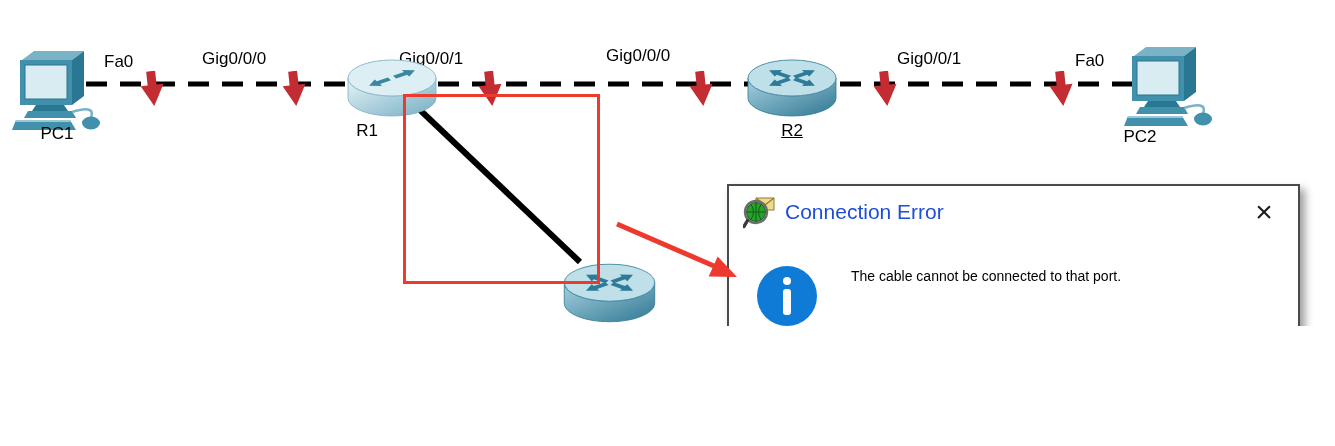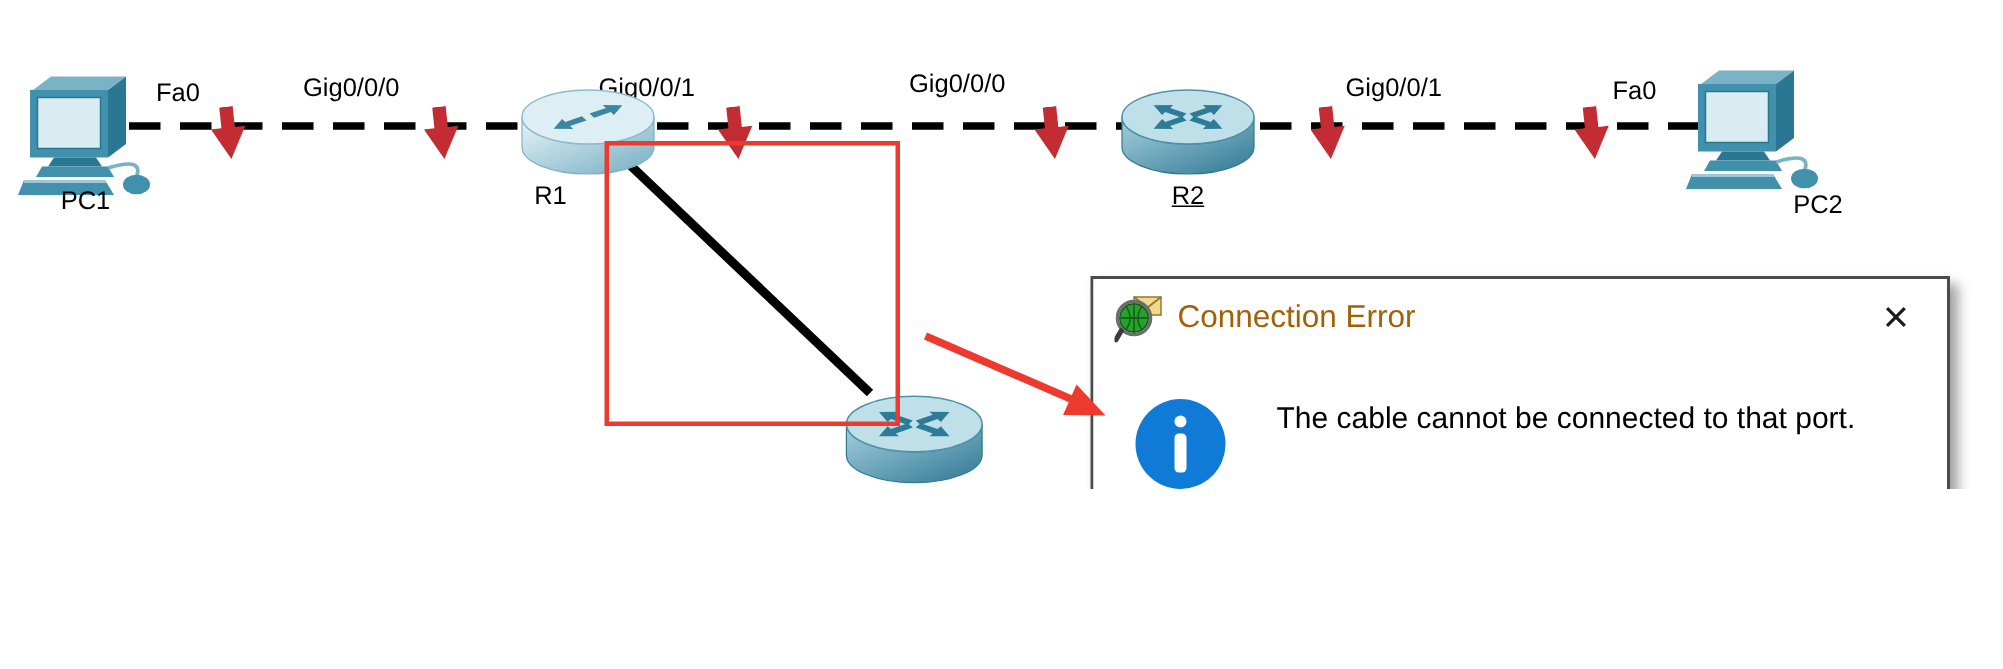--- a/index.html
+++ b/index.html
@@ -29,40 +29,40 @@
   }
   
   .dialog{
     position:absolute;z-index:5;left:727px;top:184px;width:573px;height:242px;
     background:#fff;border:2px solid #4b4b4b;box-sizing:border-box;
     box-shadow:5px 5px 8px rgba(0,0,0,0.38);
   }
   .dialog-titlebar{position:relative;height:52px;background:#fff;}
   .dialog-app-icon{position:absolute;left:14px;top:9px;}
   .dialog-title{
-    position:absolute;left:56px;top:0;line-height:52px;font-size:21px;color:#a16207;
+    position:absolute;left:56px;top:0;line-height:52px;font-size:21px;color:#1d4ed8;
   }
   .dialog-close{
     position:absolute;right:14px;top:0;width:40px;height:52px;line-height:50px;
     text-align:center;font-size:30px;font-weight:400;color:#1a1a1a;cursor:pointer;
     background:transparent;border:none;padding:0;font-family:"Liberation Sans",sans-serif;
   }
   .dialog-body{position:relative;height:101px;background:#fff;}
   .info-icon{
     position:absolute;left:28px;top:28px;width:60px;height:60px;border-radius:50%;
     background:var(--info-blue);
   }
   .info-icon .dot{
     position:absolute;left:26px;top:11px;width:8px;height:8px;border-radius:50%;background:#fff;
   }
   .info-icon .bar{
     position:absolute;left:26px;top:23px;width:8px;height:26px;border-radius:3px;background:#fff;
   }
   .dialog-message{
-    position:absolute;left:122px;top:30px;font-size:20px;color:#000;white-space:nowrap;
+    position:absolute;left:122px;top:30px;font-size:14px;color:#000;white-space:nowrap;
   }
   .dialog-footer{
     position:absolute;left:0;bottom:0;width:100%;height:87px;background:var(--footer-bg);
     border-top:1px solid #701a75;box-sizing:border-box;
   }
   .ok-button{
     position:absolute;left:402px;top:19px;width:148px;height:41px;
     background:#e2e2e2;border:2px solid var(--ok-border);box-sizing:border-box;
     font-size:18px;color:#000;text-align:center;cursor:pointer;
     font-family:"Liberation Sans",sans-serif;padding:0;
@@ -187,21 +187,21 @@
       <rect x="8" y="12" width="52" height="45" fill="#4190ac"></rect>
       <rect x="13" y="17" width="42" height="34" fill="#d9ecf2" stroke="#2a7793"></rect>
       <polygon points="24,57 52,57 56,63 20,63" fill="#2a7793"></polygon>
       <polygon points="16,63 60,63 64,70 12,70" fill="#4190ac"></polygon>
       <path d="M60,64 Q86,56 78,72" stroke="#7ab3c6" stroke-width="2.5" fill="none"></path>
       <polygon points="4,72 58,72 64,82 0,82" fill="#4190ac"></polygon>
       <polygon points="4,72 58,72 59,74 4,74" fill="#9cc7d6"></polygon>
       <ellipse cx="79" cy="75" rx="9" ry="6.5" fill="#4190ac"></ellipse>
     </svg>
   </div>
-  <span class="device-label" style="left:1212px;top:127px;">PC2</span>
+  <span class="device-label" style="left:1140px;top:127px;">PC2</span>
 
   <div class="highlight-rect"></div>
 
   <div class="dialog">
     <div class="dialog-titlebar">
       <svg class="dialog-app-icon" width="34" height="34" viewBox="0 0 34 34">
         <polygon points="13,3 31,3 31,15 13,15" fill="#f2d98c" stroke="#8f7a2e"></polygon>
         <path d="M13,3 L22,10 L31,3" fill="none" stroke="#8f7a2e" stroke-width="1.2"></path>
         <circle cx="13" cy="17" r="9.5" fill="#27a02c" stroke="#0c5a12"></circle>
         <path d="M13,7.5 V26.5 M4,17 H22 M8,9.5 Q13,17 8,24.5 M18,9.5 Q13,17 18,24.5" fill="none" stroke="#0c5a12" stroke-width="0.9"></path>

